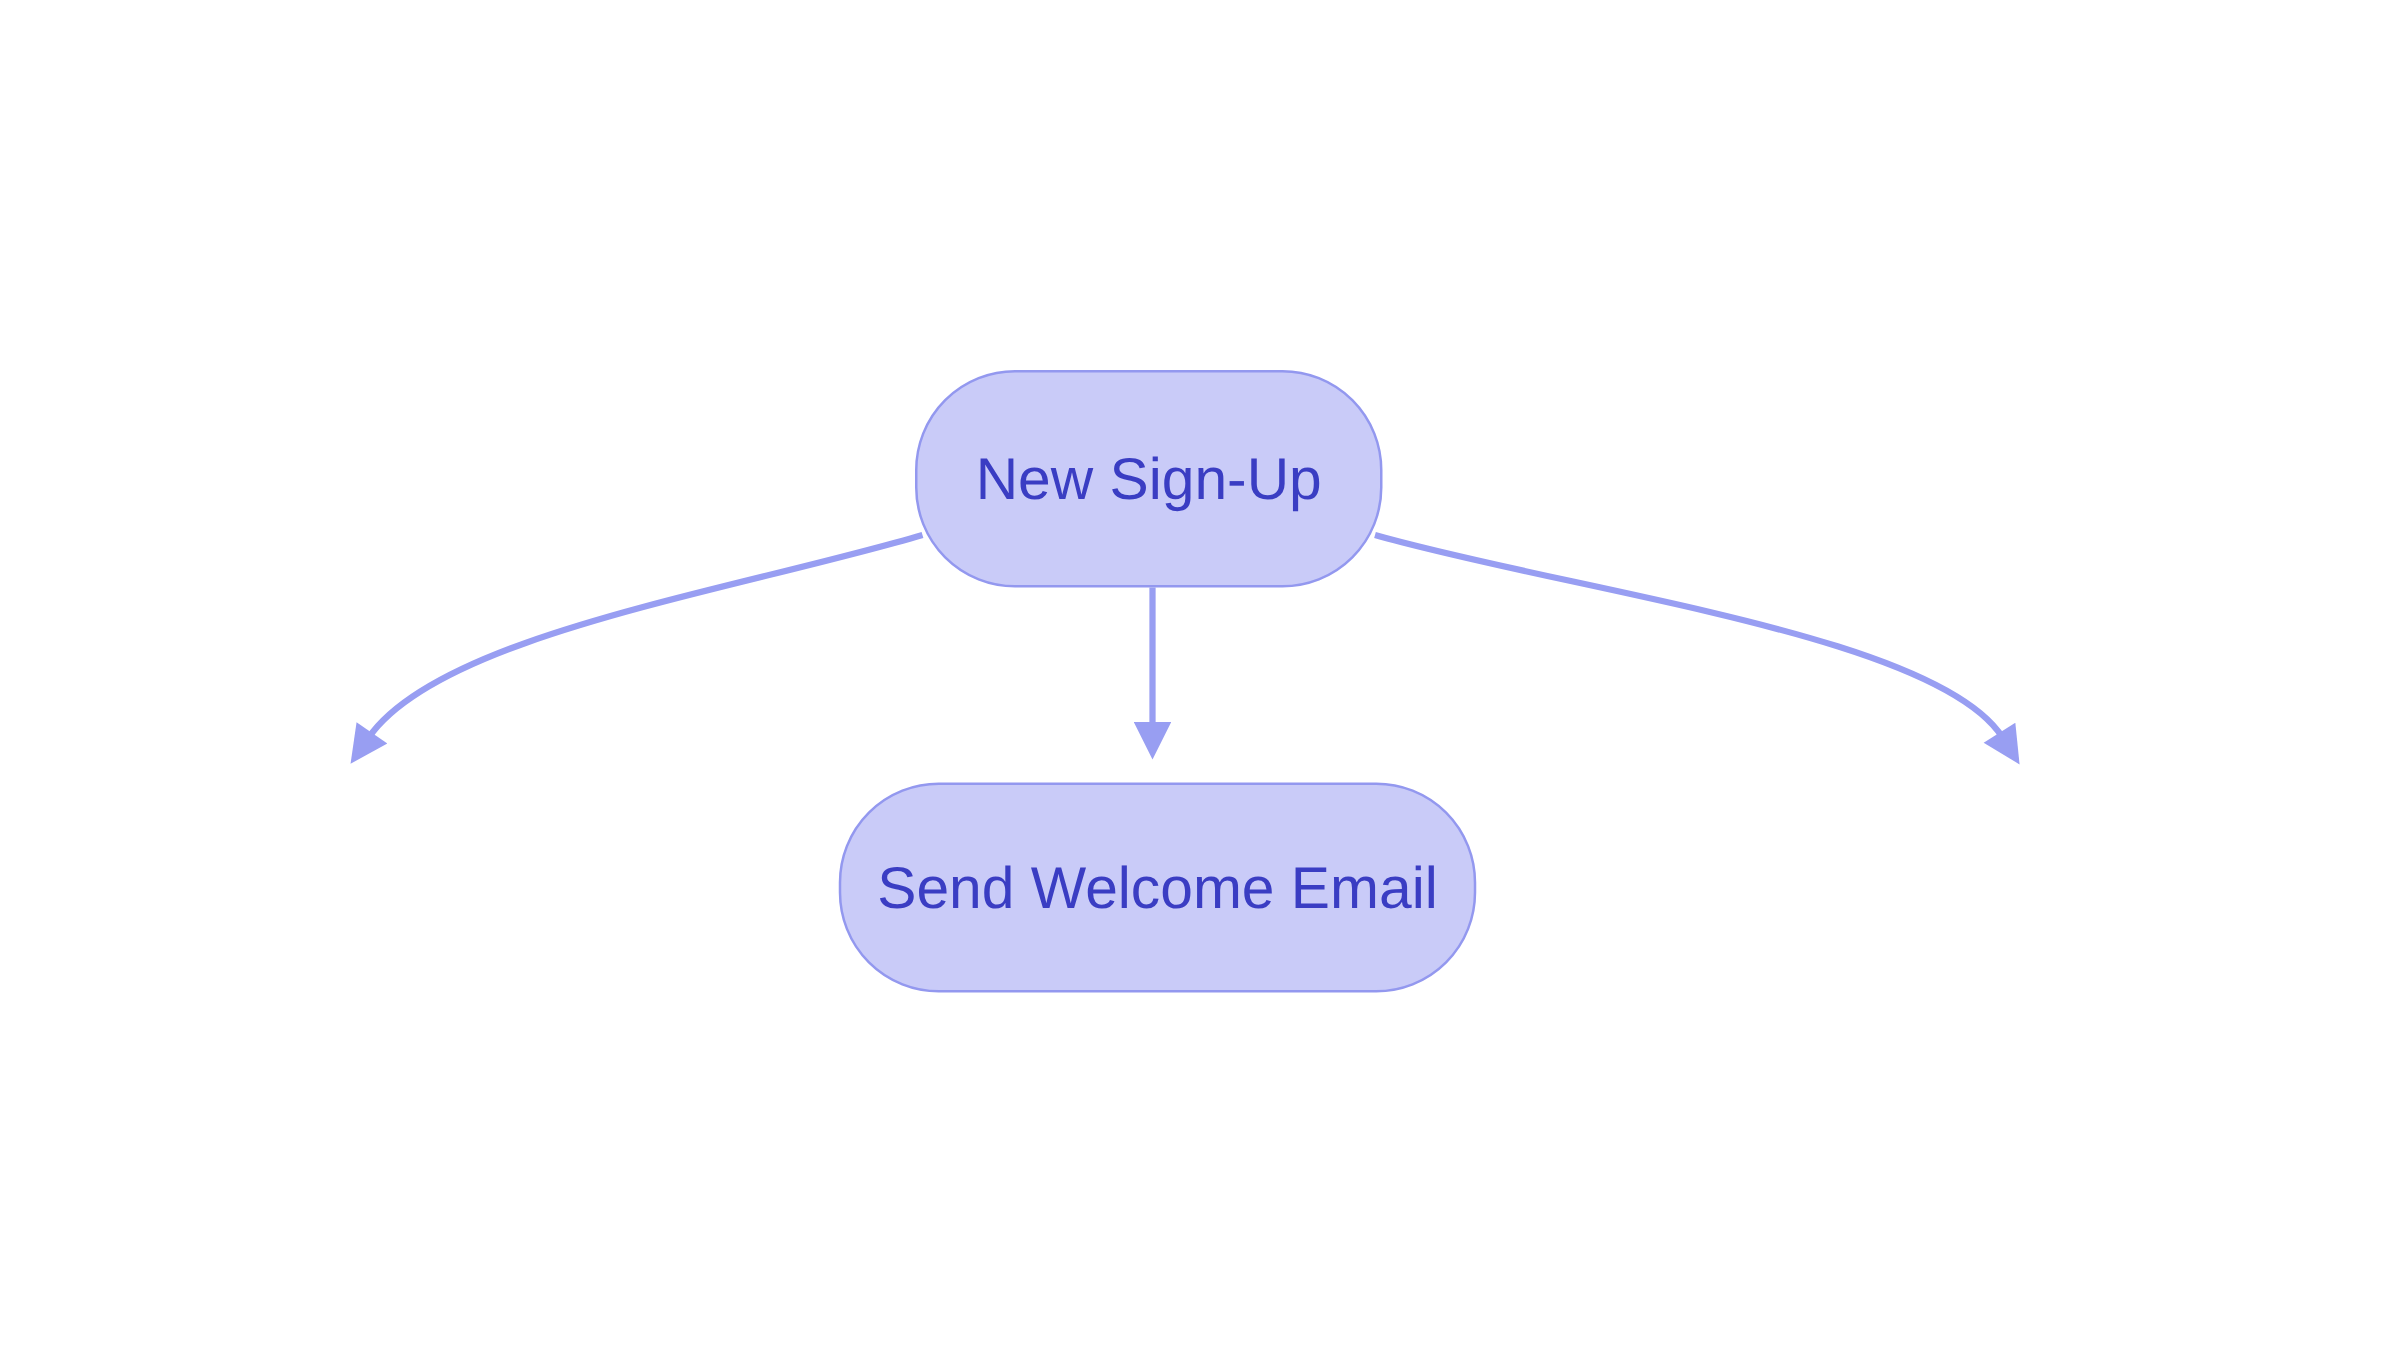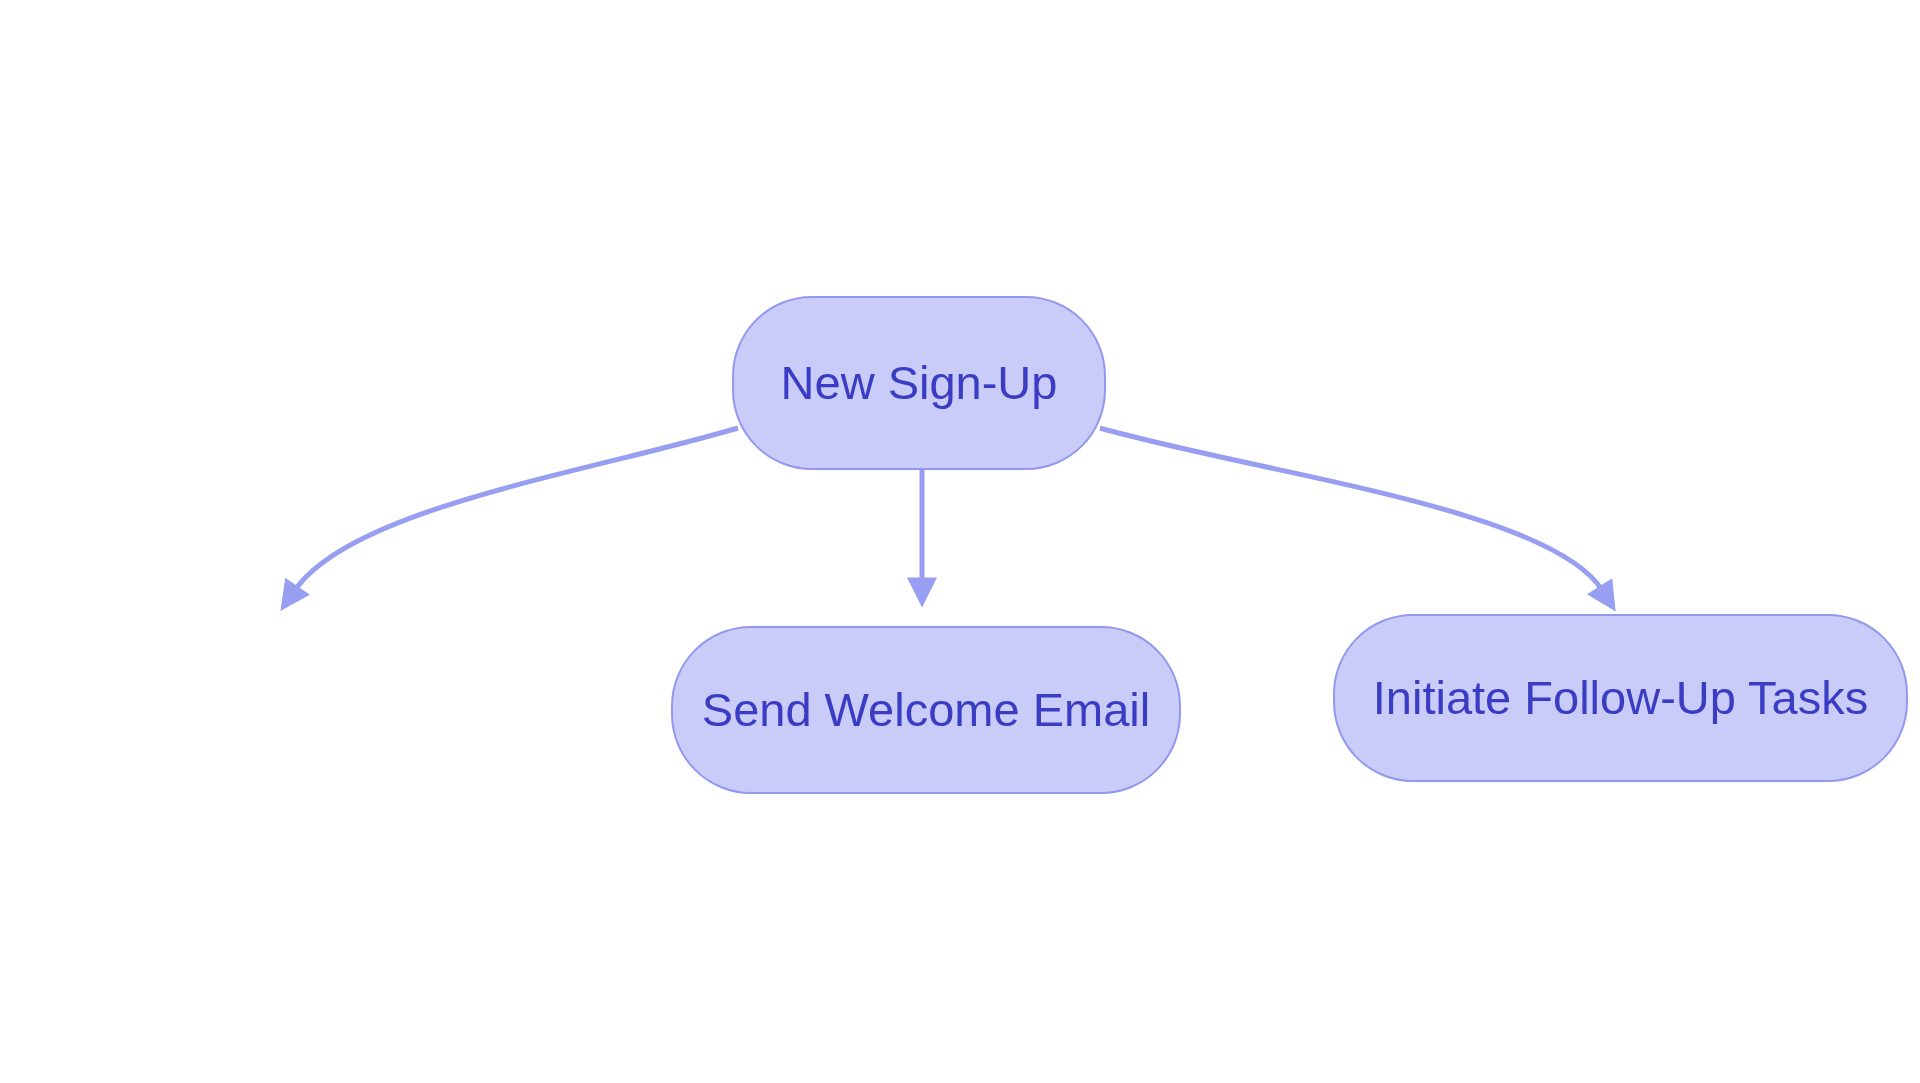--- a/index.html
+++ b/index.html
@@ -71,17 +71,14 @@
 
   <div class="node n-root">
     <span class="node-label">New Sign-Up</span>
   </div>
 
 
   <div class="node n-middle">
     <span class="node-label">Send Welcome Email</span>
   </div>
 
-  <div class="node n-right">
-    <span class="node-label">Initiate Follow-Up Tasks</span>
-  </div>
 
 </div>
 
 </body></html>

